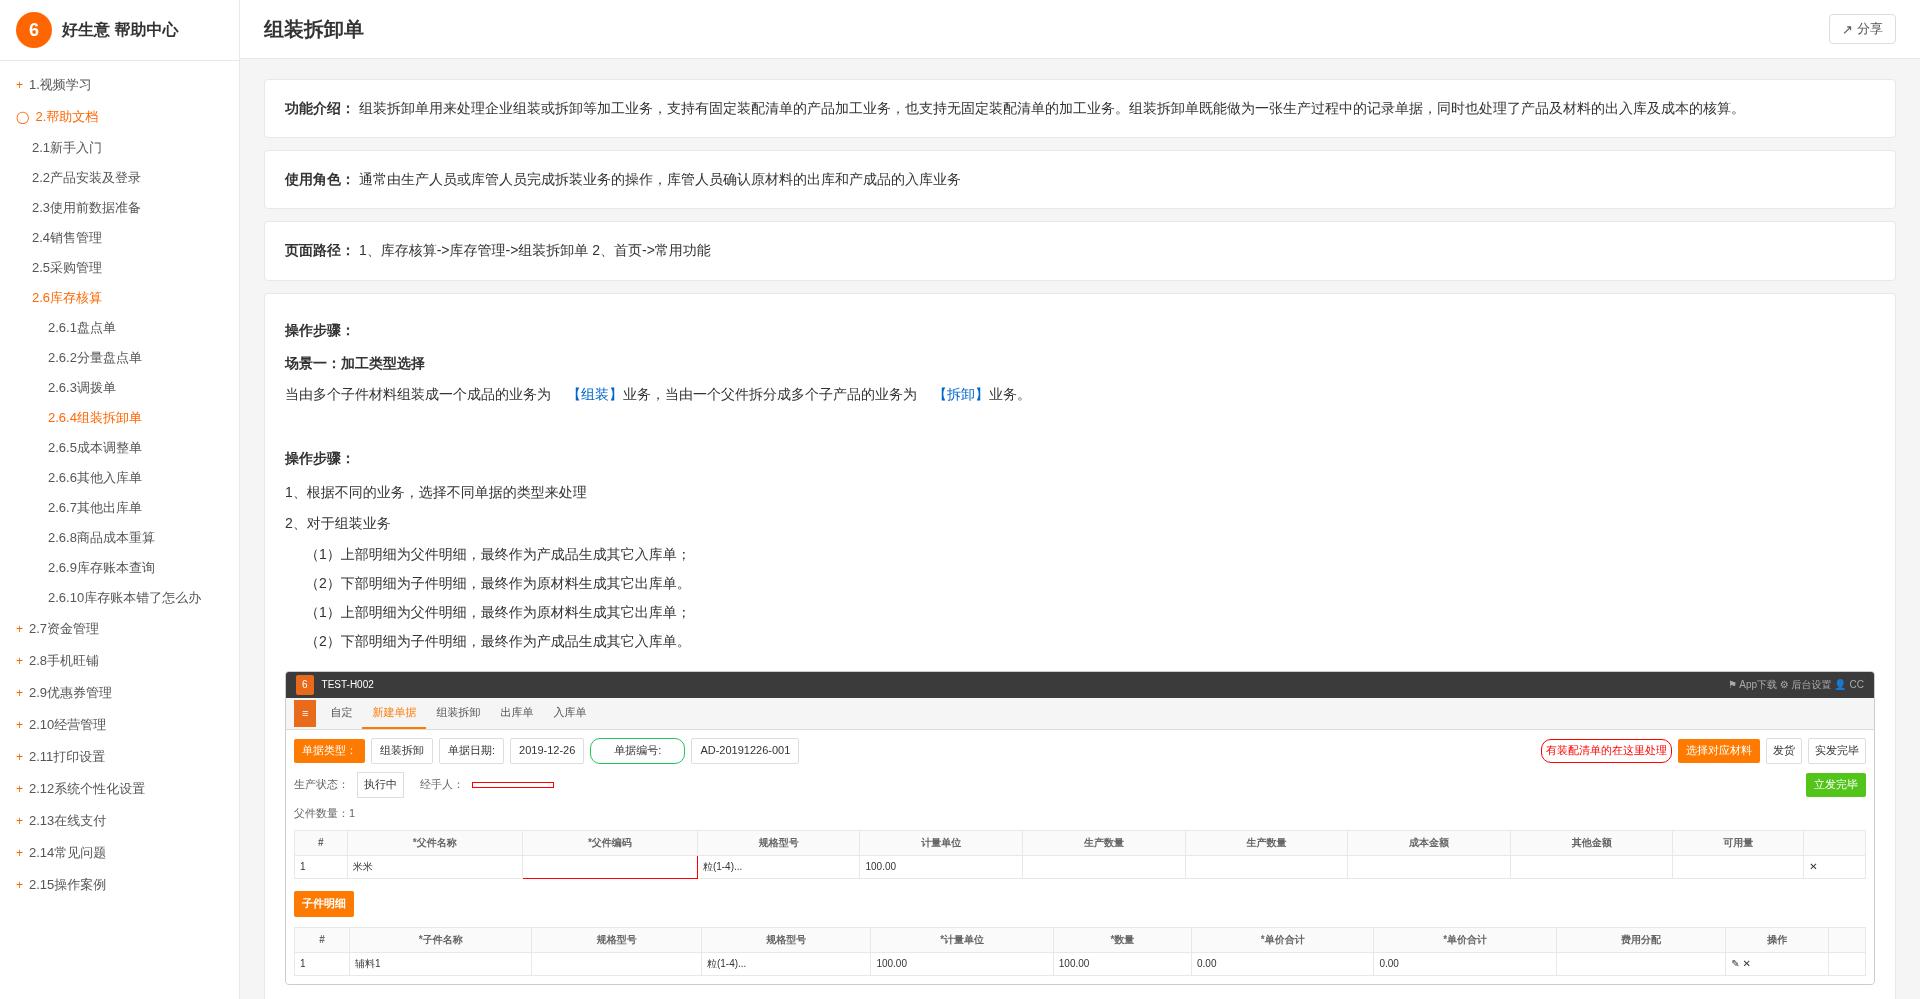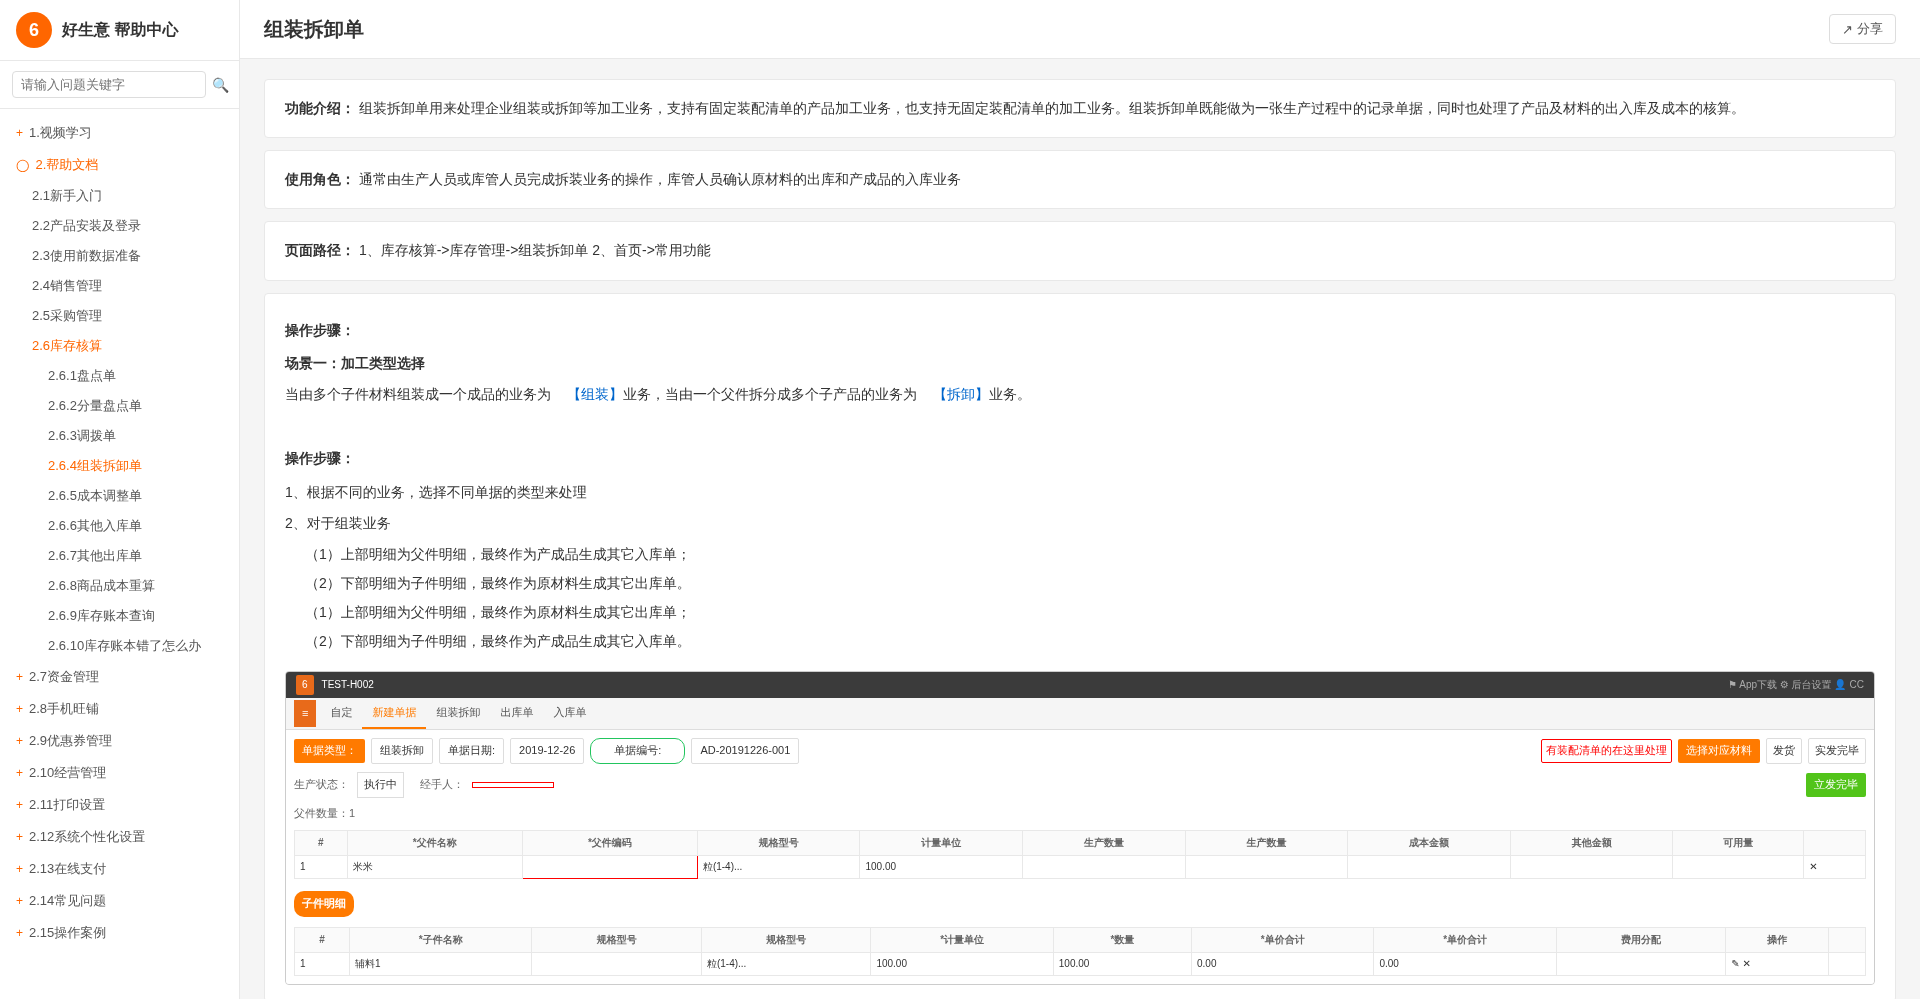--- a/index.html
+++ b/index.html
@@ -118,21 +118,21 @@
       background: #fff;
       padding: 8px;
     }
     .sc-table { width: 100%; border-collapse: collapse; font-size: 10px; margin-top: 6px; }
     .sc-table th { background: #fafafa; border: 1px solid #e8e8e8; padding: 3px 5px; color: #666; }
     .sc-table td { border: 1px solid #e8e8e8; padding: 2px 5px; color: #333; }
     .sc-table td.red-border { border: 1px solid #f00; }
     .sc-section-title {
       background: #ff7a00; color: #fff;
       padding: 3px 8px; font-size: 11px; font-weight: bold;
-      margin: 6px 0 4px 0; display: inline-block; border-radius: 10px;
+      margin: 6px 0 4px 0; display: inline-block; border-radius: 2px;
     }
     .sc-top-bar {
       background: #3b3b3b;
       color: #fff;
       padding: 3px 10px;
       display: flex; align-items: center; gap: 8px;
       font-size: 10px;
     }
     .sc-nav {
       background: #f5f5f5;
@@ -153,24 +153,20 @@
   </style>
 </head>
 <body>
 
 <div class="sidebar">
   <div class="sidebar-header">
     <div class="logo-circle">
       <span>6</span>
     </div>
     <span class="sidebar-title">好生意 帮助中心</span>
-  </div>
-  <div class="search-box">
-    <input class="search-input" type="text" placeholder="请输入问题关键字" style="">
-    <span class="search-icon">🔍</span>
   </div>
   <div class="nav-list">
 
     <div class="nav-item">
       <span class="plus-icon">+</span>
       <span>1.视频学习</span>
     </div>
 
     <div class="nav-item active">
       <span class="minus-icon">◯</span>
@@ -327,21 +323,21 @@
 
           <div style="display:flex;align-items:center;gap:6px;margin-bottom:8px;flex-wrap:wrap;">
             <span style="background:#ff7a00;color:#fff;padding:2px 8px;border-radius:2px;font-size:11px;">单据类型：</span>
             <span style="border:1px solid #ddd;padding:2px 8px;border-radius:2px;font-size:11px;">组装拆卸</span>
             <span style="border:1px solid #ddd;padding:2px 8px;border-radius:2px;font-size:11px;">单据日期:</span>
             <span style="border:1px solid #ddd;padding:2px 8px;border-radius:2px;font-size:11px;">2019-12-26</span>
             <span style="border:1px solid #22c55e;padding:2px 23px;border-radius:10px;font-size:11px;">单据编号:</span>
             <span style="border:1px solid #ddd;padding:2px 8px;border-radius:2px;font-size:11px;">AD-20191226-001</span>
             <span style="flex:1"></span>
 
-            <span style="color:red;font-size:11px;border:1px solid red;padding:1px 4px;border-radius:2px;">有装配清单的在这里处理</span>
+            <span style="color:red;font-size:11px;border:1px solid red;padding:1px 4px;border-radius:10px;">有装配清单的在这里处理</span>
             <span style="background:#ff7a00;color:#fff;padding:2px 8px;border-radius:2px;font-size:11px;">选择对应材料</span>
             <span style="border:1px solid #ddd;padding:2px 6px;border-radius:2px;font-size:11px;">发货</span>
             <span style="border:1px solid #ddd;padding:2px 6px;border-radius:2px;font-size:11px;">实发完毕</span>
           </div>
 
           <div style="display:flex;align-items:center;gap:8px;margin-bottom:6px;">
             <span style="font-size:11px;color:#666;">生产状态：</span>
             <span style="border:1px solid #ddd;padding:2px 6px;font-size:11px;">执行中</span>
             <span style="font-size:11px;color:#666;margin-left:8px;">经手人：</span>
             <span style="border:1px solid red;padding:2px 40px;font-size:11px;"></span>

